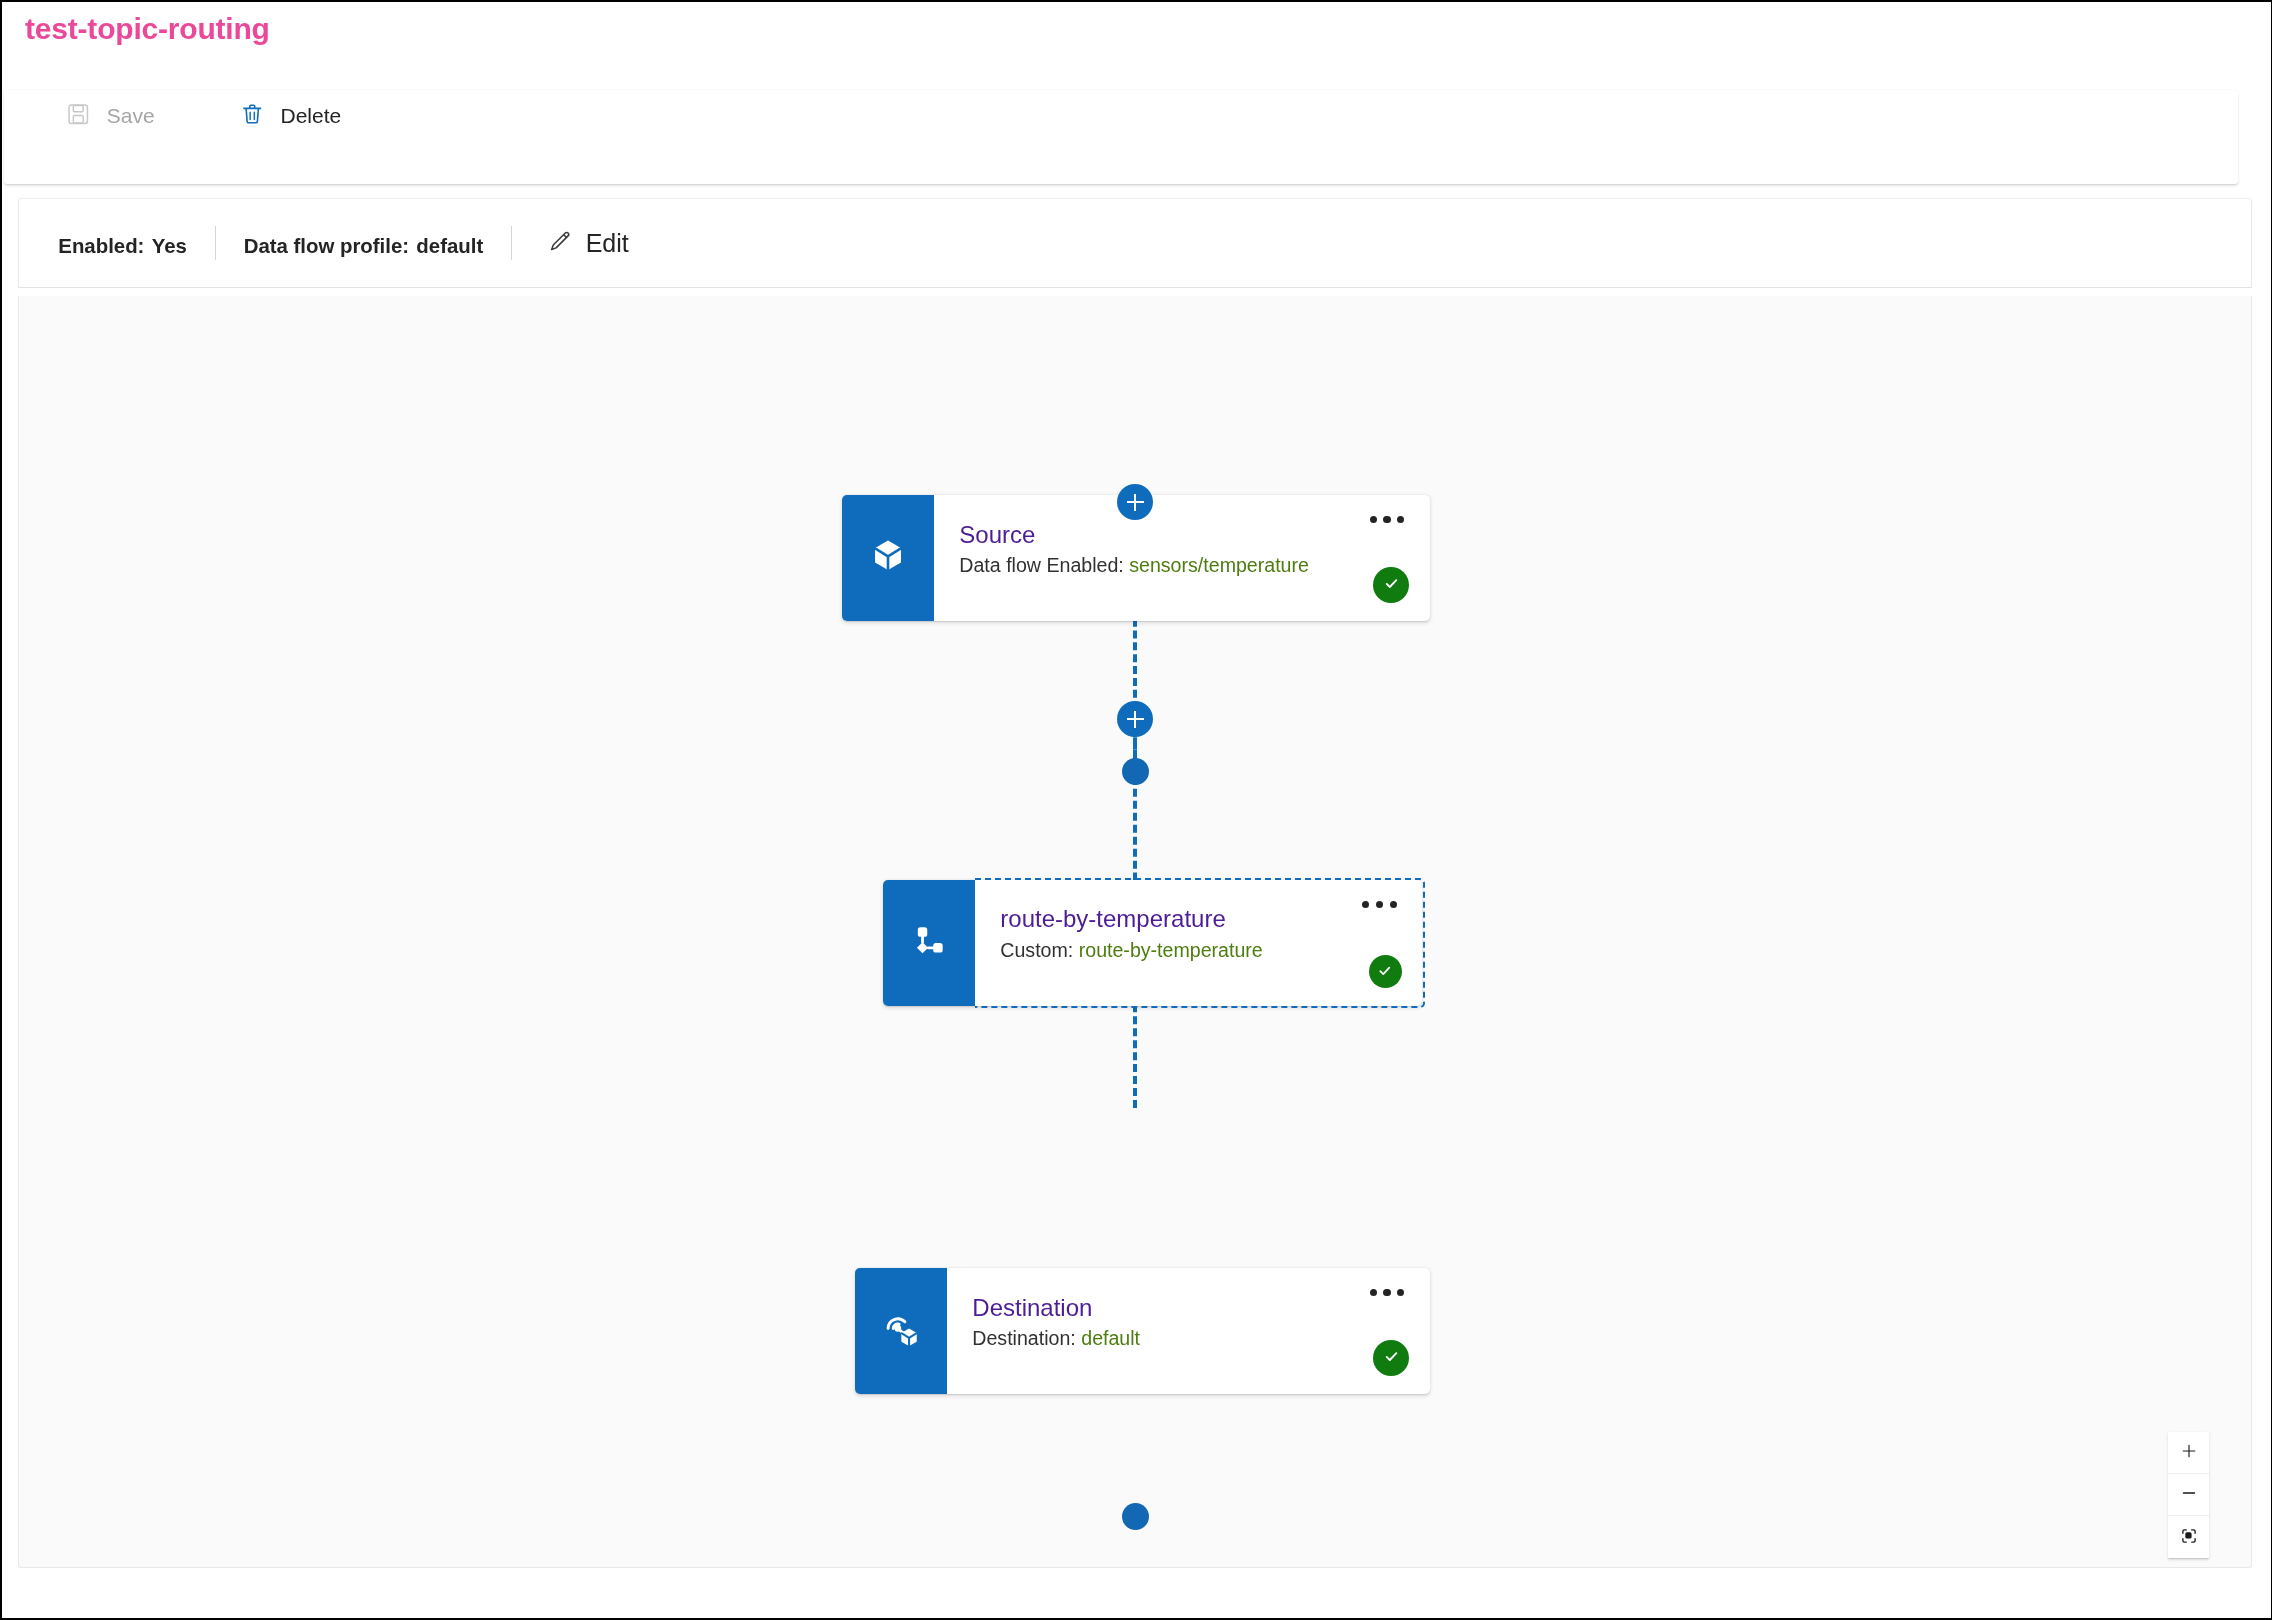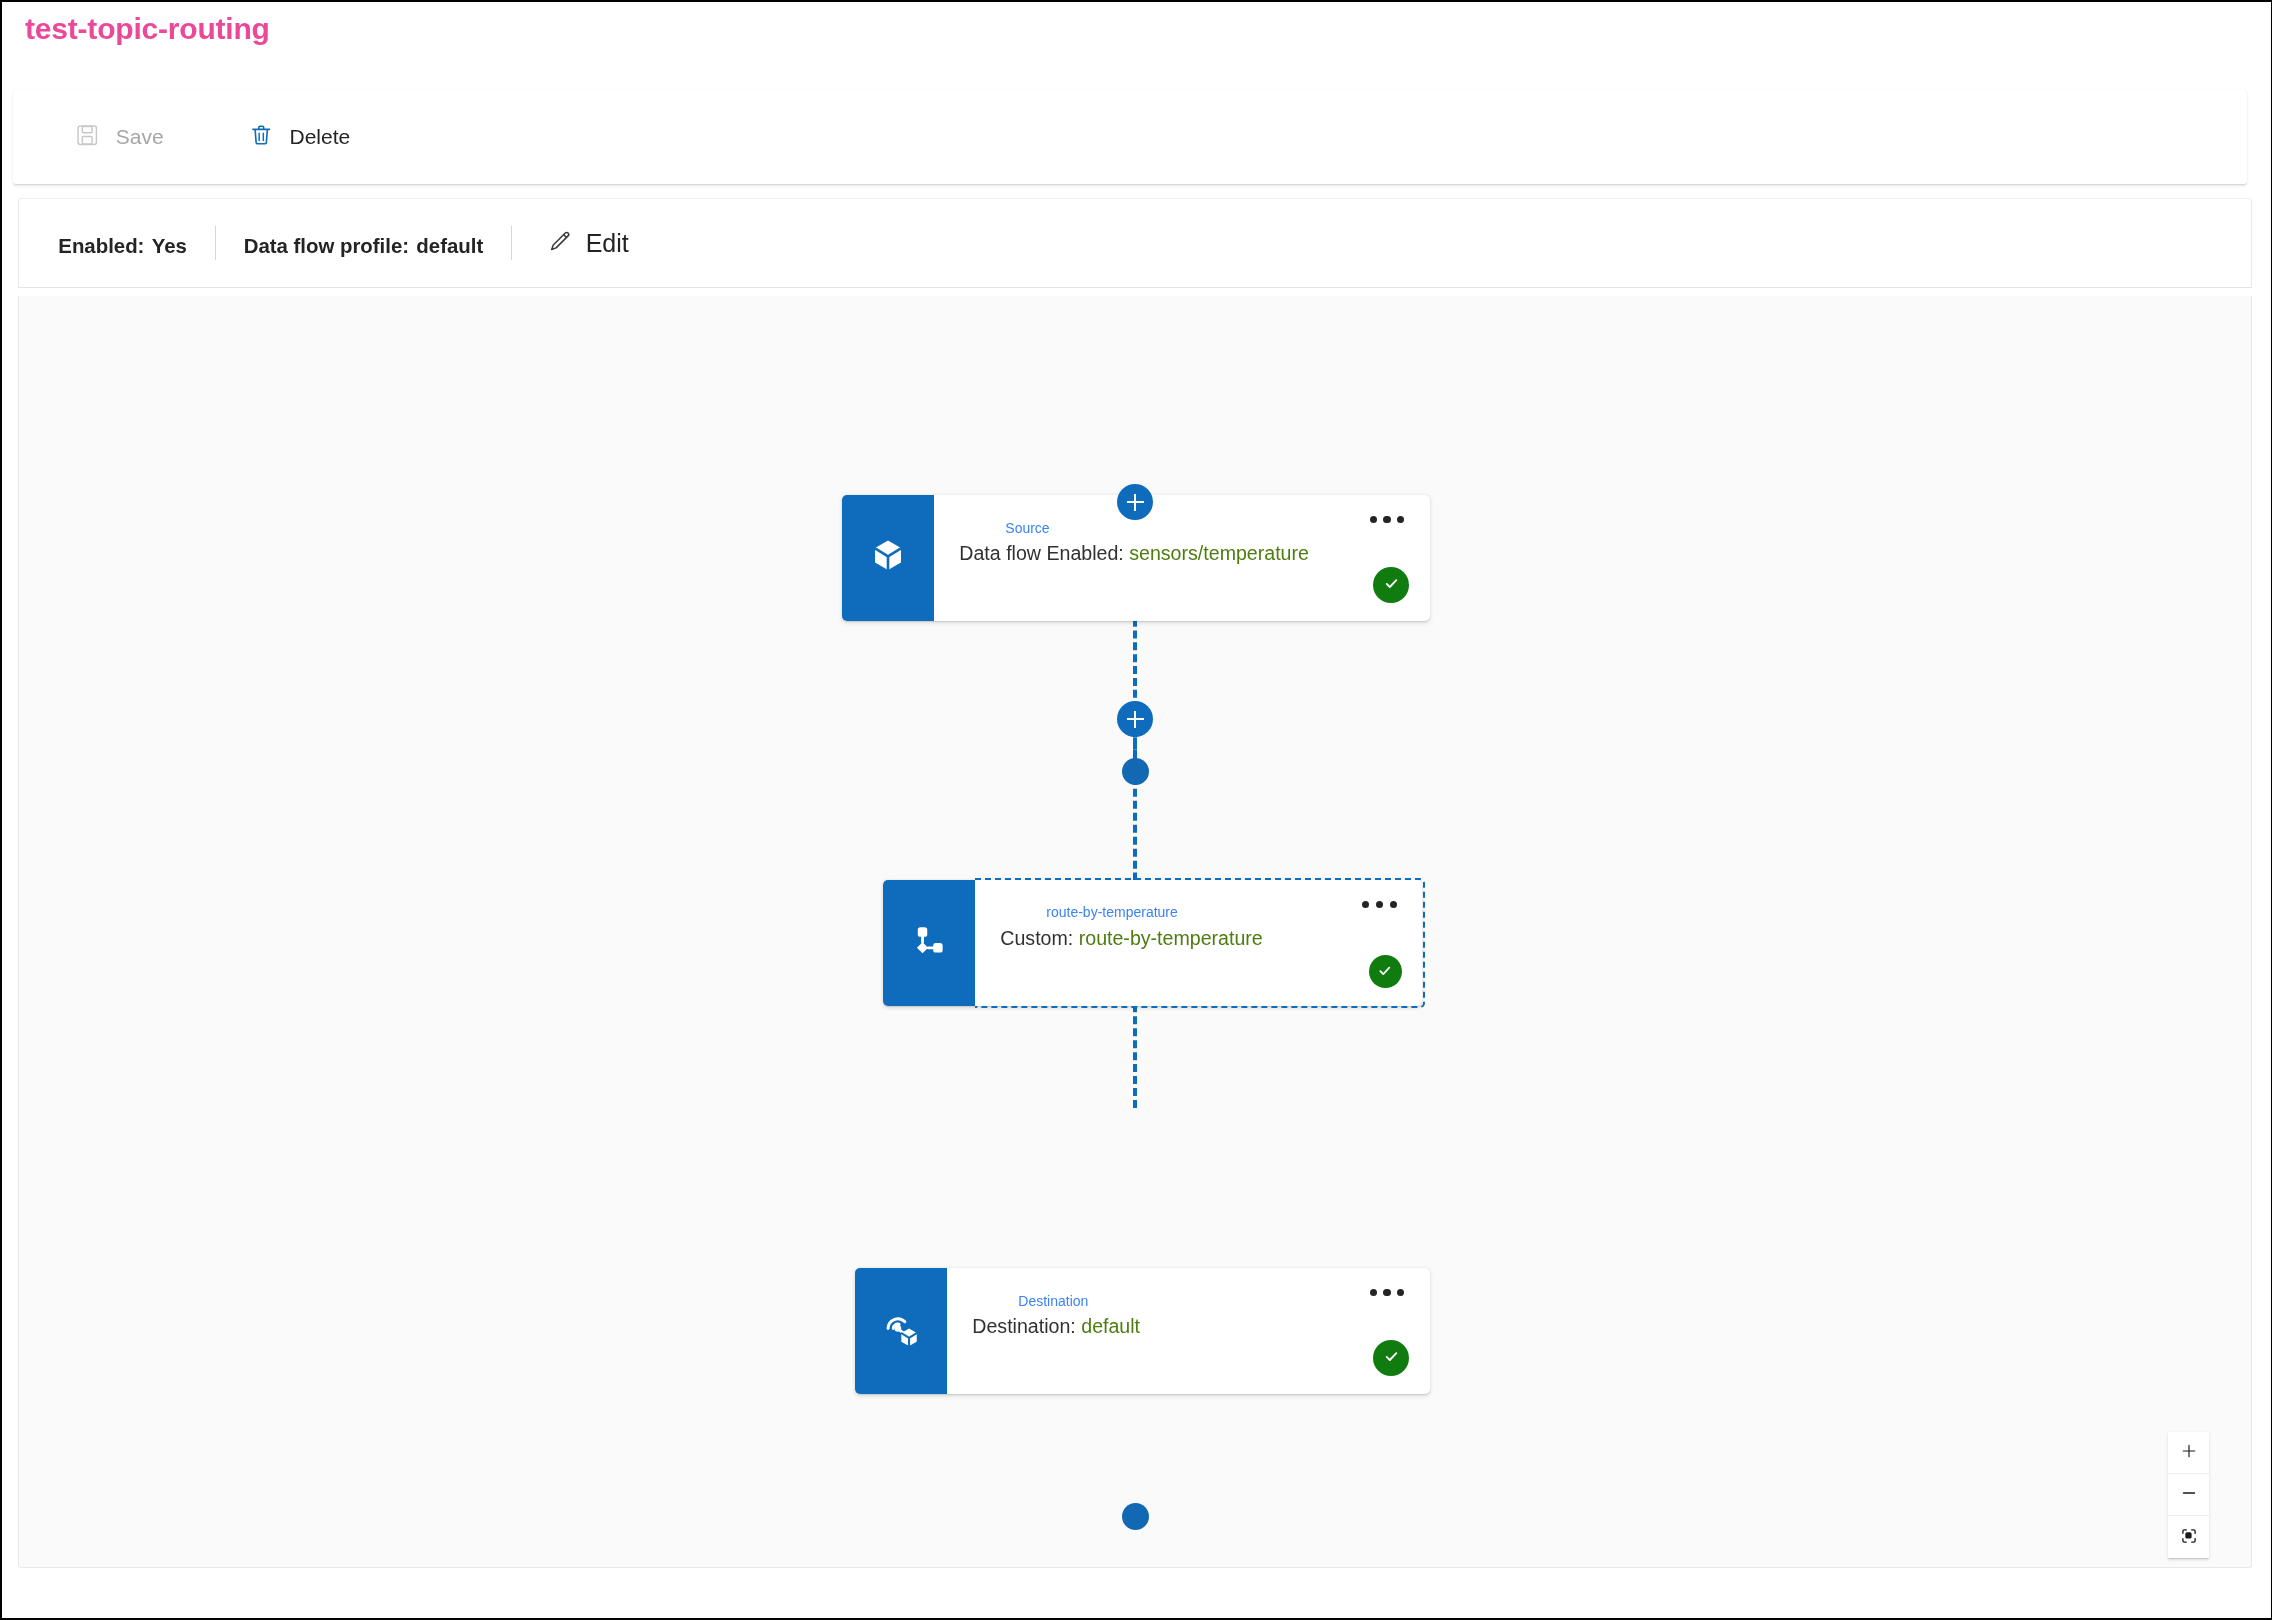--- a/index.html
+++ b/index.html
@@ -28,29 +28,28 @@
     font-size: 30px;
     font-weight: 700;
     color: #ec4899;
     letter-spacing: -0.2px;
     white-space: nowrap;
   }
 
   
   .command-bar {
     position: absolute;
-    left: 11px;
+    left: 2px;
     top: 88px;
     width: 2234px;
     height: 94px;
     background: #ffffff;
     border-radius: 3.3px;
     box-shadow: 0 1.3px 2.9px rgba(0,0,0,0.10), 0 0.2px 0.7px rgba(0,0,0,0.08);
     display: flex;
-    align-items: center;
     padding-left: 49px;
   }
 
   .cmd-btn {
     display: flex;
     align-items: center;
     gap: 16.3px;
     height: 52px;
     padding: 0 13px;
     border-radius: 2.4px;
@@ -148,25 +147,24 @@
     justify-content: center;
   }
 
   .node-body {
     position: relative;
     flex: 1;
     padding: 24.5px 23px 0 25px;
   }
 
   .node-title {
-    font-size: 14px;
-    color: #3b82f6;
+    font-size: 24px;
+    color: #4c1d95;
     line-height: 1.25;
     white-space: nowrap;
-    margin-left: 46px;
   }
 
   .node-sub {
     margin-top: 4.9px;
     font-size: 19.6px;
     color: #323130;
     white-space: nowrap;
   }
   .node-sub b { color: #4d7c0f; font-weight: 400; }
 

